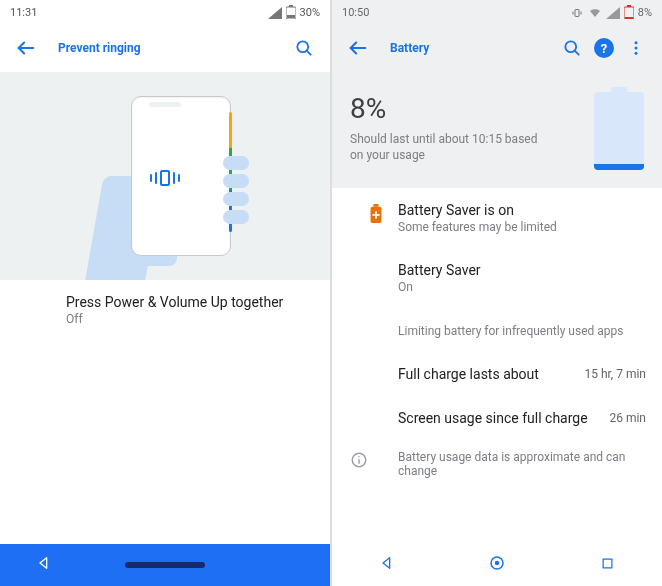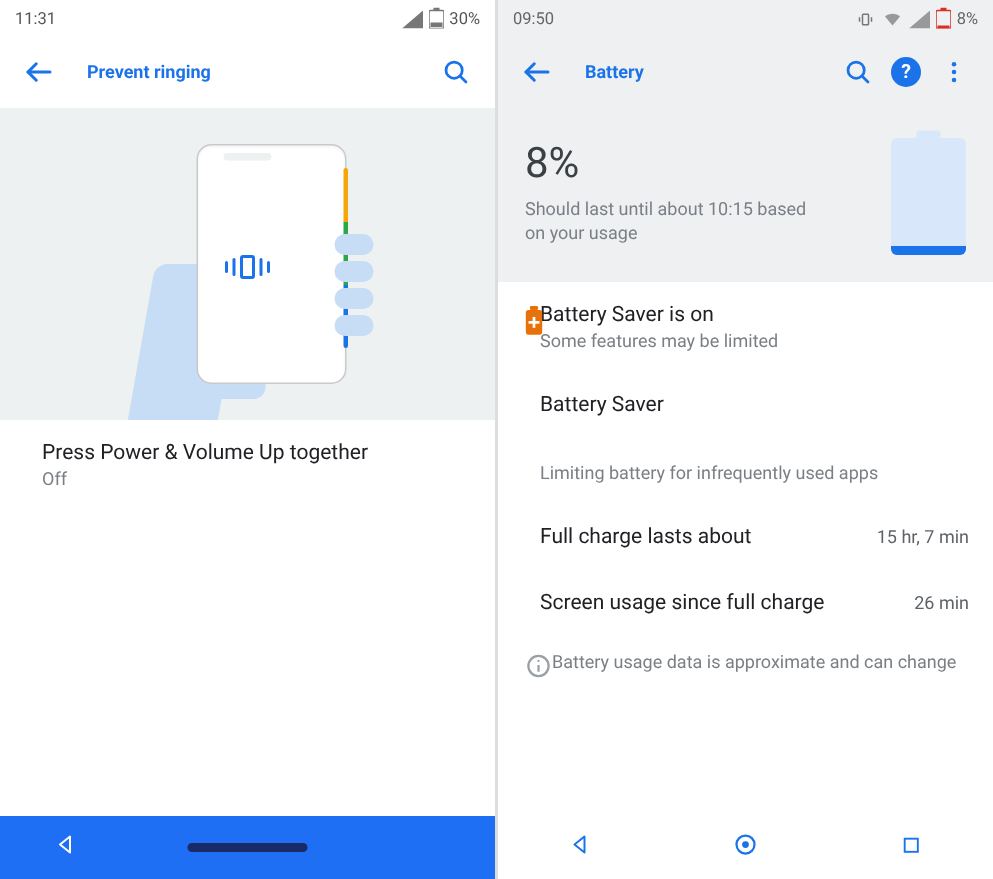--- a/index.html
+++ b/index.html
@@ -27,38 +27,38 @@
 .hand .device { position: absolute; left: 56px; top: 10px; width: 100px; height: 160px; background: #fff; border: 1px solid #c9c9c9; border-radius: 10px; box-shadow: 0 1px 2px rgba(0,0,0,.06) inset; }
 .hand .notch { position: absolute; left: 74px; top: 16px; width: 32px; height: 5px; background: #eef1f2; border-radius: 3px; }
 .hand .vibe { position: absolute; left: 50%; top: 84px; transform: translateX(-50%); display: flex; align-items: center; gap: 3px; }
 .hand .vibe .ph { width: 10px; height: 16px; border: 2px solid #1a73e8; border-radius: 2px; }
 .hand .vibe .ln { width: 2px; height: 8px; background: #1a73e8; border-radius: 1px; }
 .hand .vibe .ln.s { height: 12px; }
 .hand .finger { position:absolute; right:6px; width:26px; height:14px; background:#c7dcf5; border-radius:8px; }
 .hand .sidebar-strip { position:absolute; left:154px; top:26px; width:3px; height:120px; border-radius:2px; background: linear-gradient(#f6a609 0 30%, #2da44e 30% 65%, #1a73e8 65% 100%); }
 
 .list { display:flex; flex-direction:column;}
-.list-item { padding: 14px 18px 14px 28px; position:relative; }
+.list-item { padding: 14px 18px 14px 46px; position:relative;margin-left:20px; }
 .list-item .lead-icon { position:absolute; left:16px; top:16px; }
 .list-item .primary { font-size: 14px; color: #202124; }
 .list-item .secondary { font-size: 12px; color: #7a7f85; margin-top:2px; }
 .list-item .trailing { position:absolute; right:16px; top:50%; transform:translateY(-50%); font-size:12px; color:#5f6368; }
 
 .hero { padding: 20px 18px 18px 18px; display:flex; }
 .hero .txt { flex:1; }
 .hero .pct { font-size: 28px; color: #3c4043; font-weight:400; }
 .hero .sub { font-size: 12px; color: #7a7f85; margin-top: 6px; max-width: 200px; line-height:1.35; }
 .hero .bat { width: 50px; height: 78px; background:#d9e7fb; border-radius:4px; position:relative; margin-left: 8px; }
 .hero .bat::before { content:""; position:absolute; top:-5px; left:50%; transform:translateX(-50%); width:16px; height:5px; background:#d9e7fb; border-radius:2px 2px 0 0;}
 .hero .bat .fill { position:absolute; left:0; right:0; bottom:0; height:8%; background:#1a73e8; border-radius:0 0 4px 4px; }
 
 .switch { width:30px; height:14px; background:#aecbfa; border-radius:10px; position:relative; }
 .switch .knob { position:absolute; right:-2px; top:-3px; width:18px; height:18px; background:#1a73e8; border-radius:50%; box-shadow:0 1px 2px rgba(0,0,0,.3); }
 
-.note-row { display:flex; align-items:flex-start; padding: 10px 18px 0 18px; gap:0; font-size:12px; color:#7a7f85; }
+.note-row { display:flex; align-items:flex-start; padding: 10px 18px 0 18px; gap:30px; font-size:12px; color:#7a7f85; }
 .note-row svg { flex:0 0 auto; margin-top:1px; }
 
 .navbar { margin-top:auto; height:42px; display:flex; align-items:center; }
 .navbar .nav { flex:1; display:flex; align-items:center; justify-content:space-around; height:100%; }
 .navbar.blue { background:#1f6ff5; color:#fff; }
 .navbar .pill { width:80px; height:6px; background:#1a2a66; border-radius:4px; }
 
 .help-badge { width:20px; height:20px; border-radius:50%; background:#1a73e8; color:#fff; display:flex; align-items:center; justify-content:center; font-weight:700; font-size:13px; }
 </style>
 </head>
@@ -133,21 +133,21 @@
           </svg>
       </div>
       <div class="pill"></div>
       <div style="width:16px"></div>
     </div>
   </div>
 </div>
 
 <div class="phone right">
   <div class="statusbar">
-    <span class="time">09:50</span>
+    <span class="time">10:50</span>
     <span class="spacer"></span>
     <div class="icons">
       <svg width="14" height="12" viewBox="0 0 24 24" fill="none" stroke="#777" stroke-width="2">
           <rect x="8" y="5" width="8" height="14" rx="1"></rect>
           <line x1="4" y1="9" x2="4" y2="15"></line>
           <line x1="20" y1="9" x2="20" y2="15"></line>
         </svg>
       <svg width="14" height="12" viewBox="0 0 24 24" fill="#999">
           <path d="M12 20 L2 8 C7 3 17 3 22 8 Z"></path>
         </svg>
@@ -208,20 +208,21 @@
             <rect x="7" y="8" width="2" height="8" fill="#fff"></rect>
             <rect x="4" y="11" width="8" height="2" fill="#fff"></rect>
           </svg>
       </div>
       <div class="primary">Battery Saver is on</div>
       <div class="secondary">Some features may be limited</div>
     </div>
 
     <div class="list-item">
       <div class="primary">Battery Saver</div>
+      <div class="secondary">On</div>
     </div>
 
     <div class="list-item">
       <div class="secondary">Limiting battery for infrequently used apps</div>
     </div>
 
 
     <div class="list-item">
       <div class="primary">Full charge lasts about</div>
       <div class="trailing">15 hr, 7 min</div>

